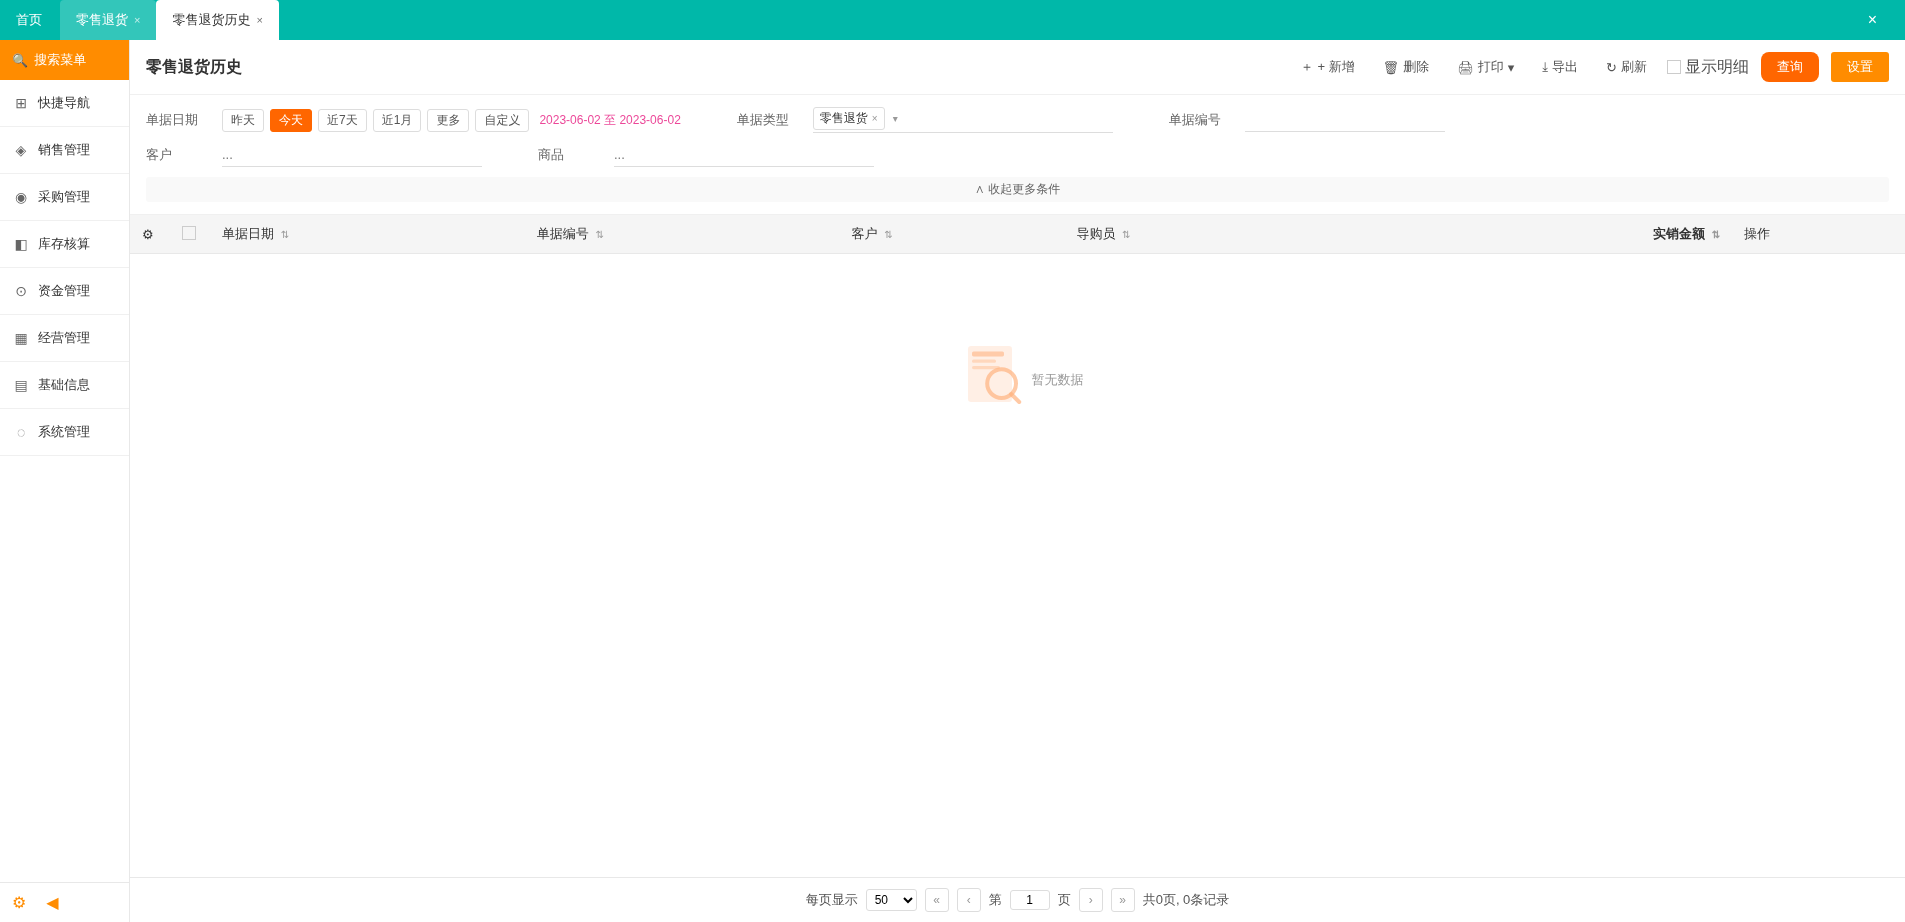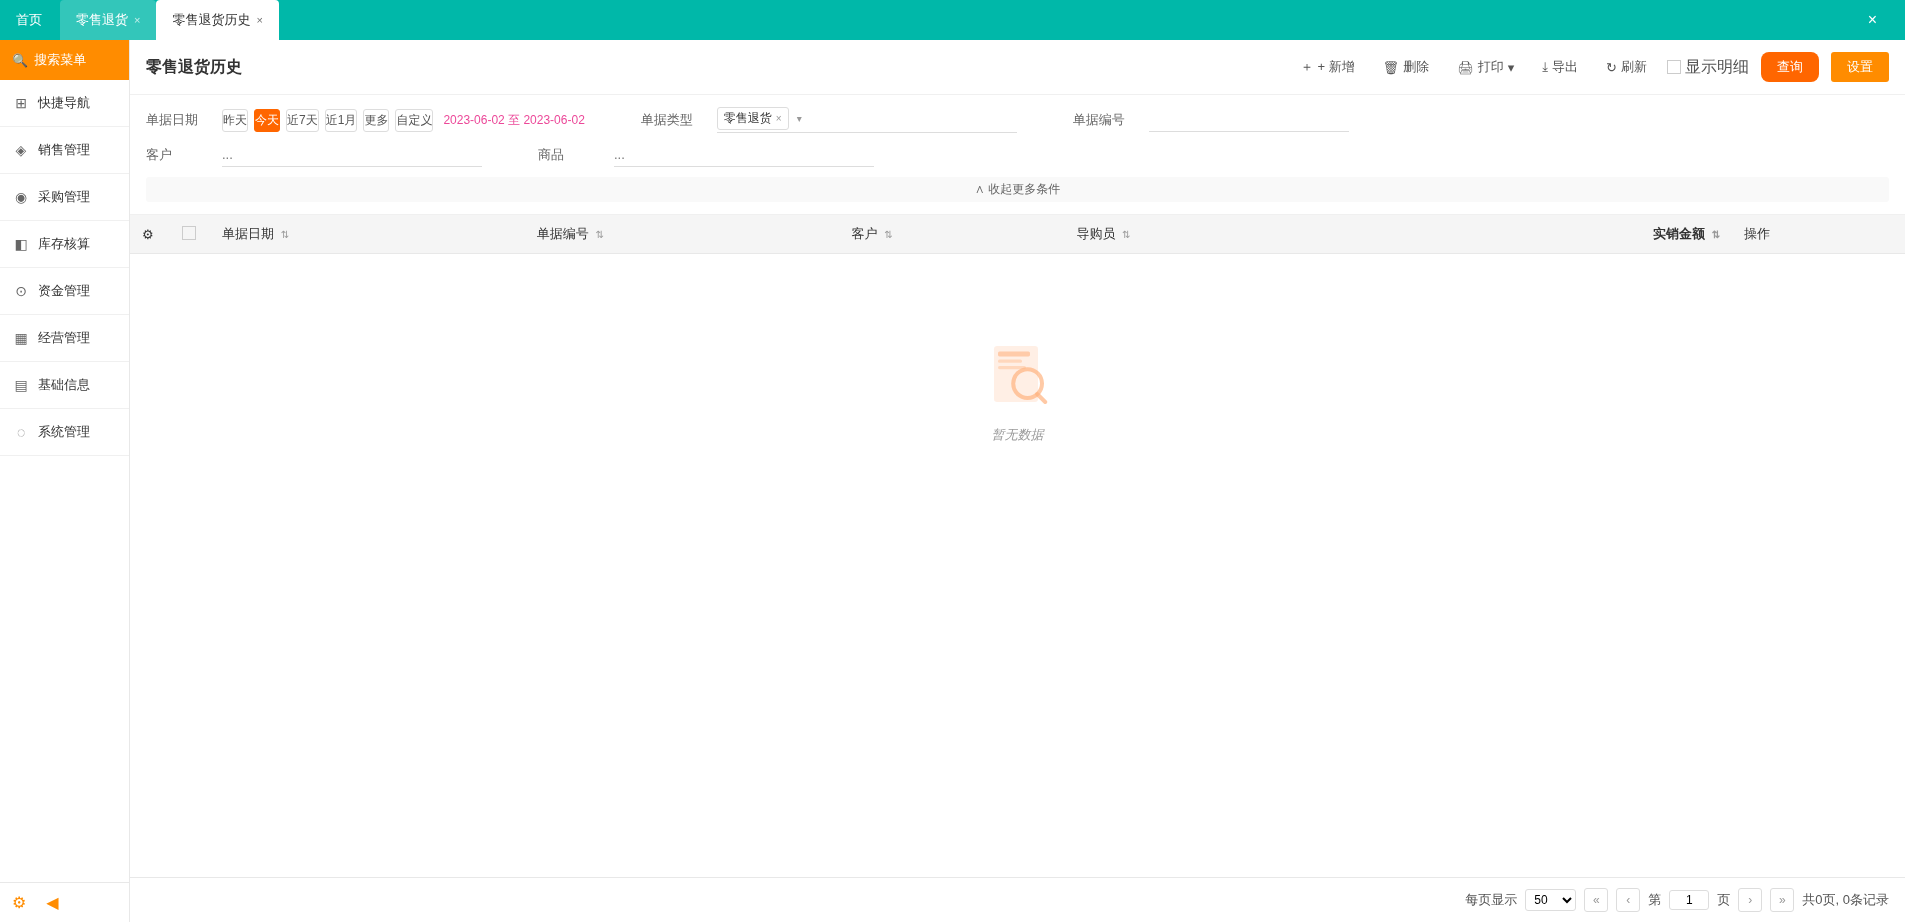--- a/index.html
+++ b/index.html
@@ -217,21 +217,21 @@
       font-size: 13px;
       white-space: nowrap;
       min-width: 60px;
     }
     .date-filter {
       display: flex;
       align-items: center;
       gap: 6px;
     }
     .date-btn {
-      padding: 2px 0;
+      padding: 2px 8px;
       border: 1px solid #ddd;
       border-radius: 3px;
       cursor: pointer;
       font-size: 12px;
       color: #555;
       background: white;
     }
     .date-btn.active {
       background: #ff6600;
       color: white;
@@ -328,40 +328,39 @@
     .th-settings {
       width: 40px;
       text-align: center;
     }
     .th-checkbox {
       width: 40px;
       text-align: center;
     }
     .empty-area {
       display: flex;
-      flex-direction: column;
+      flex-direction: row;
       align-items: center;
       justify-content: center;
       padding: 80px 0;
       color: #999;
-      font-style: italic;
     }
 
     
     .empty-illustration {
       width: 80px;
       height: 80px;
       margin-bottom: 12px;
     }
 
     
     .pagination-bar {
       display: flex;
       align-items: center;
-      justify-content: flex-end;
+      justify-content: center;
       padding: 10px 16px;
       border-top: 1px solid #e8e8e8;
       background: white;
       gap: 8px;
       font-size: 13px;
       color: #555;
     }
     .page-select {
       border: 1px solid #ddd;
       border-radius: 3px;

